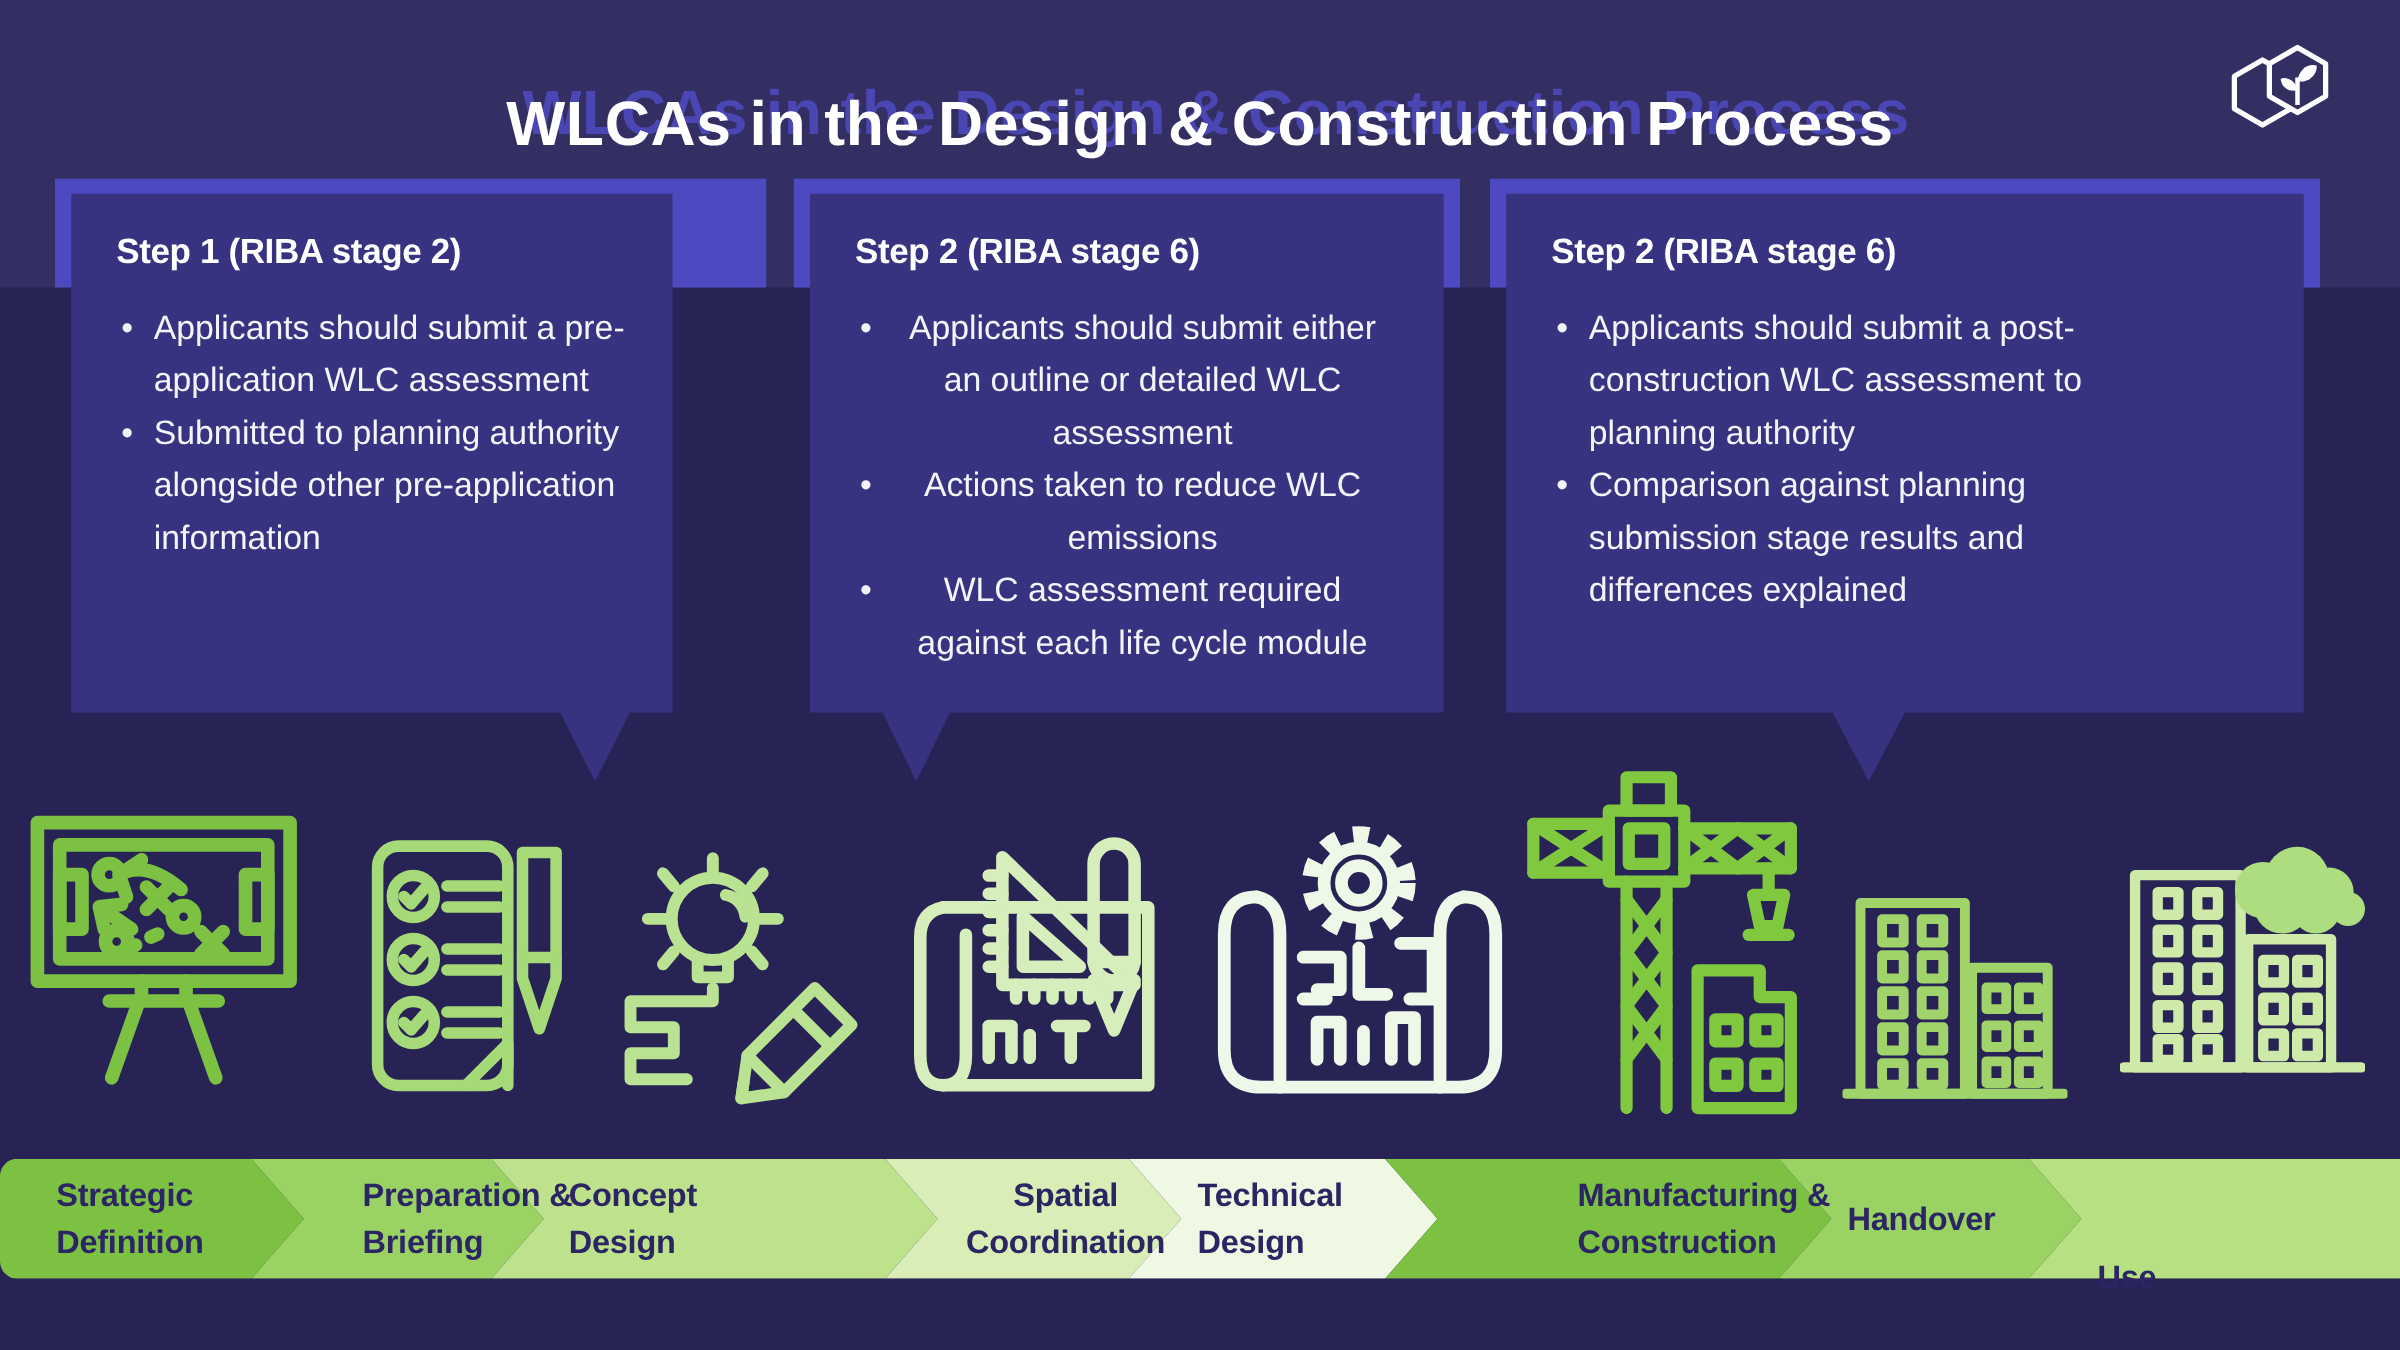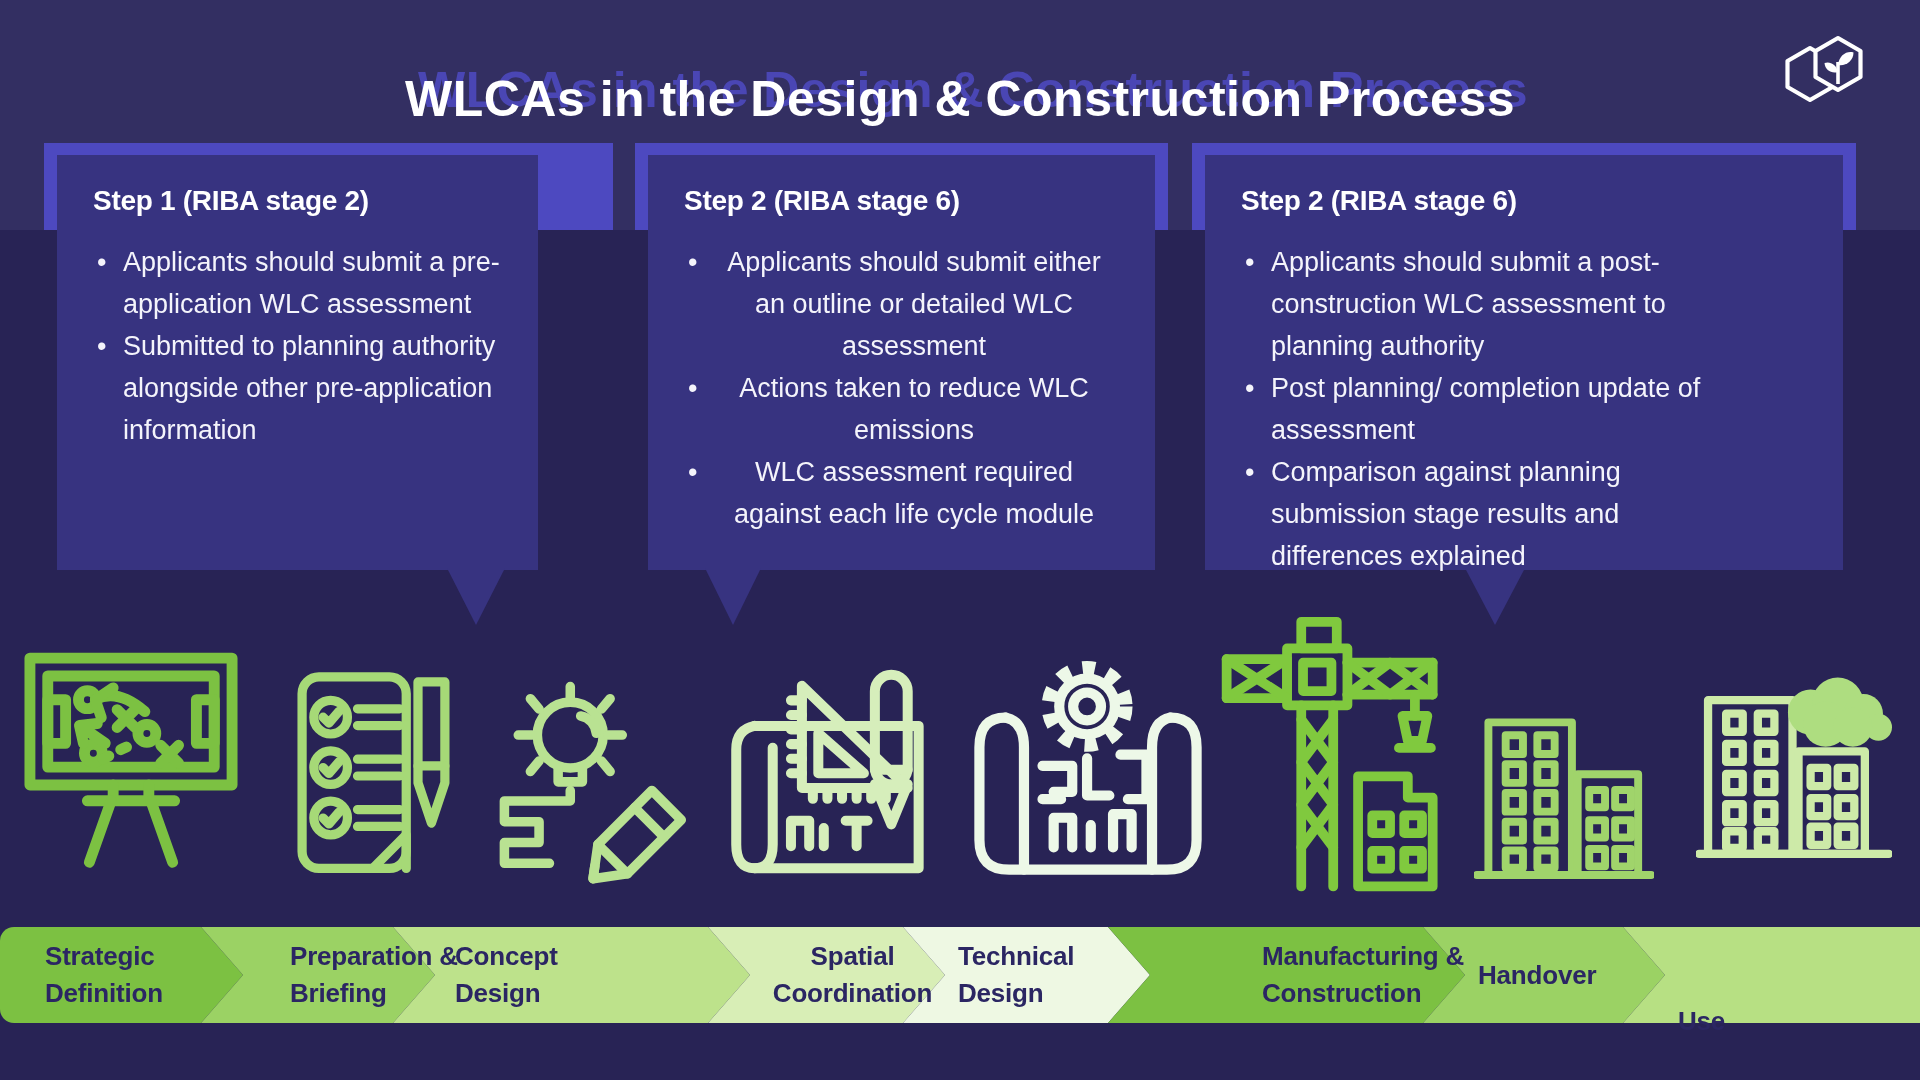--- a/index.html
+++ b/index.html
@@ -80,21 +80,20 @@
     <li>WLC assessment required against each life cycle module</li>
   </ul>
 </div>
 <div class="tail" style="left:705px;width:56px;"></div>
 
 <div class="frame" style="left:1192px;width:664px;"></div>
 <div class="box b3" style="left:1205px;width:638px;">
   <h2>Step 2 (RIBA stage 6)</h2>
   <ul>
     <li>Applicants should submit a post-construction WLC assessment to planning authority</li>
-    <li>Post planning/ completion update of assessment</li>
     <li>Comparison against planning submission stage results and differences explained</li>
   </ul>
 </div>
 <div class="tail" style="left:1465px;width:60px;"></div>
 
 <div class="pic" style="left:22px;top:650px;width:218px;height:258px;">
   <svg viewBox="0 0 110 130" fill="none" stroke="#7cc142" stroke-width="5.5" stroke-linejoin="round" stroke-linecap="round">
     <rect x="4" y="4" width="102" height="64"></rect>
     <rect x="13" y="13" width="84" height="46"></rect>
     <rect x="13" y="25" width="9" height="22"></rect>

